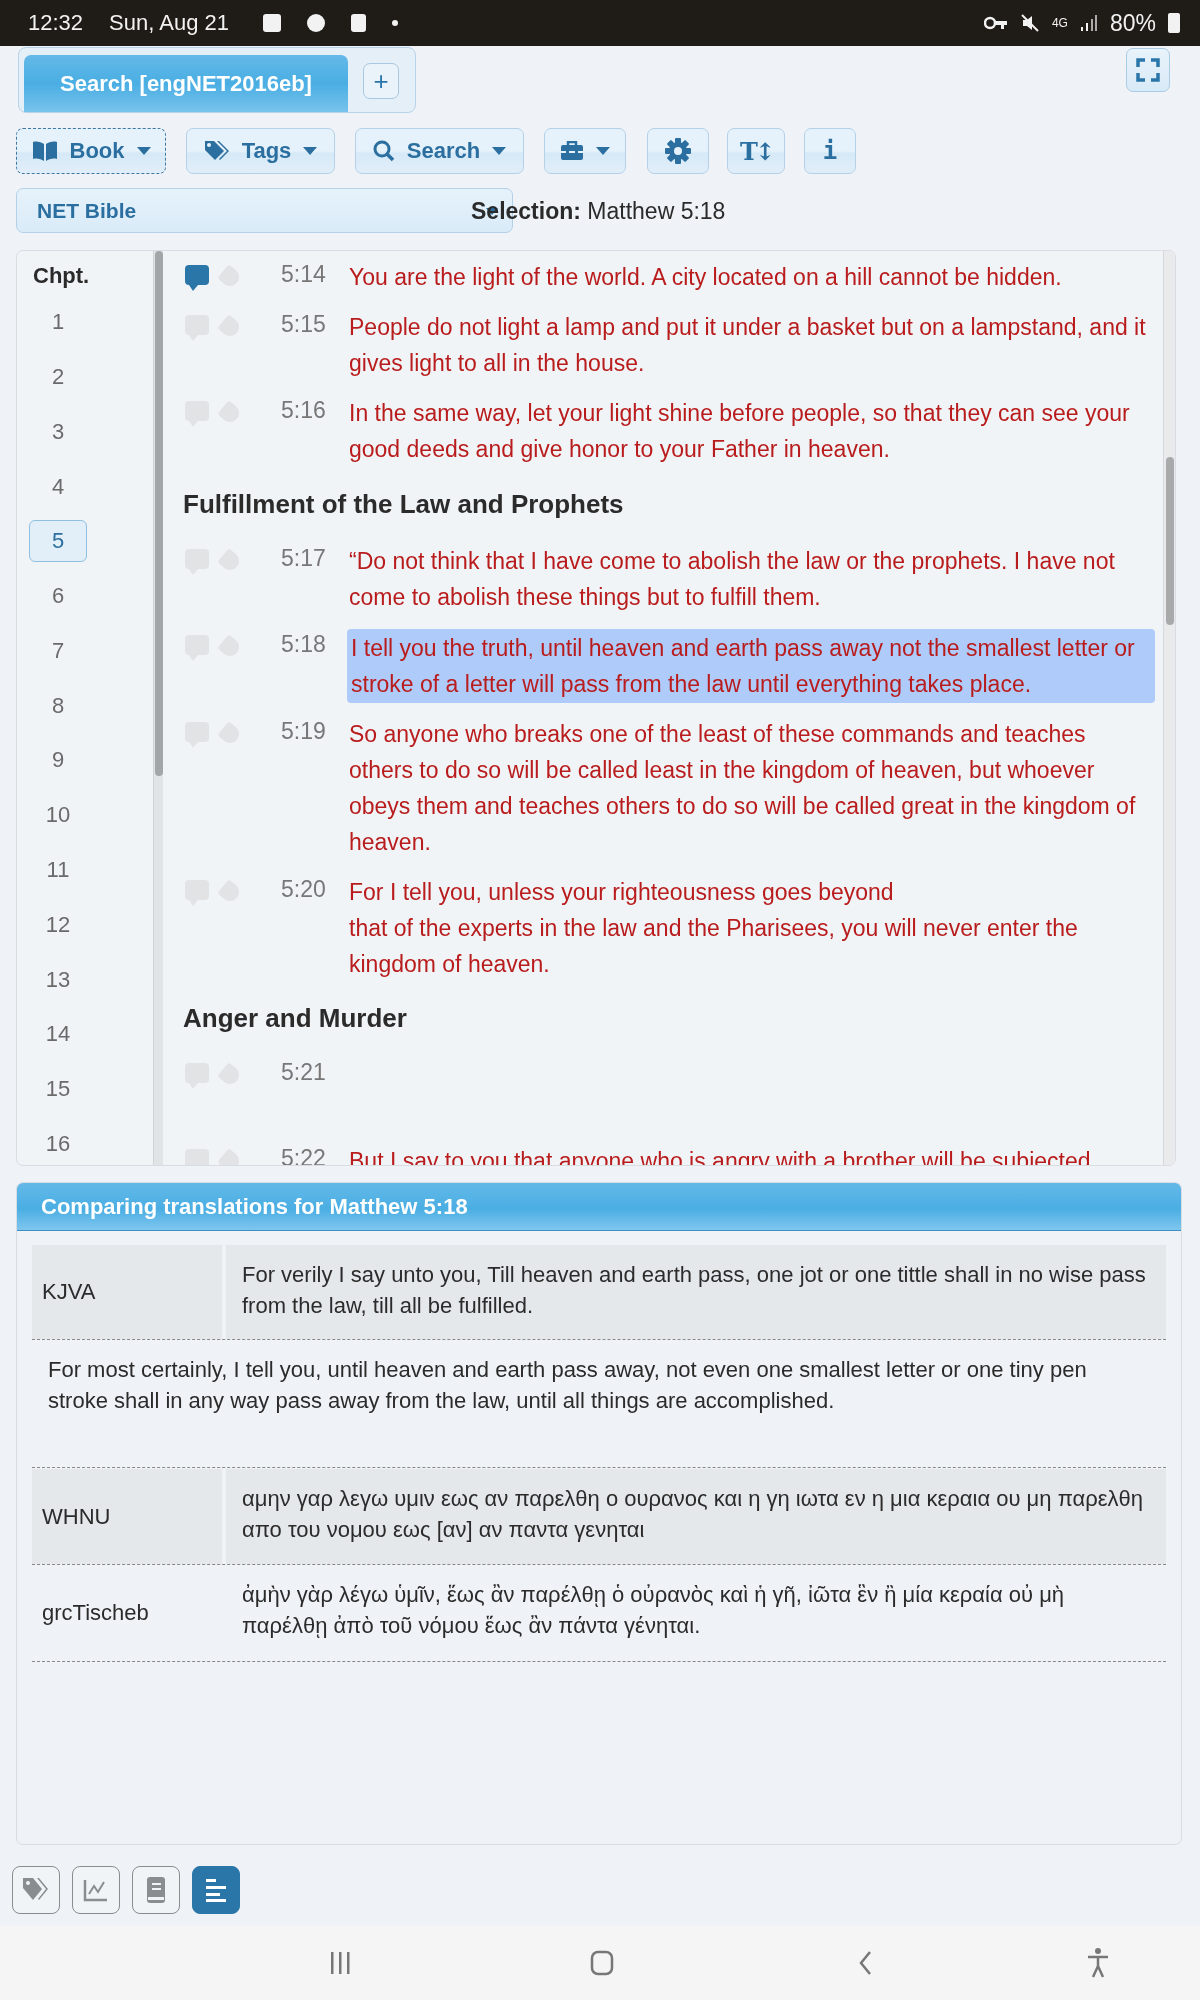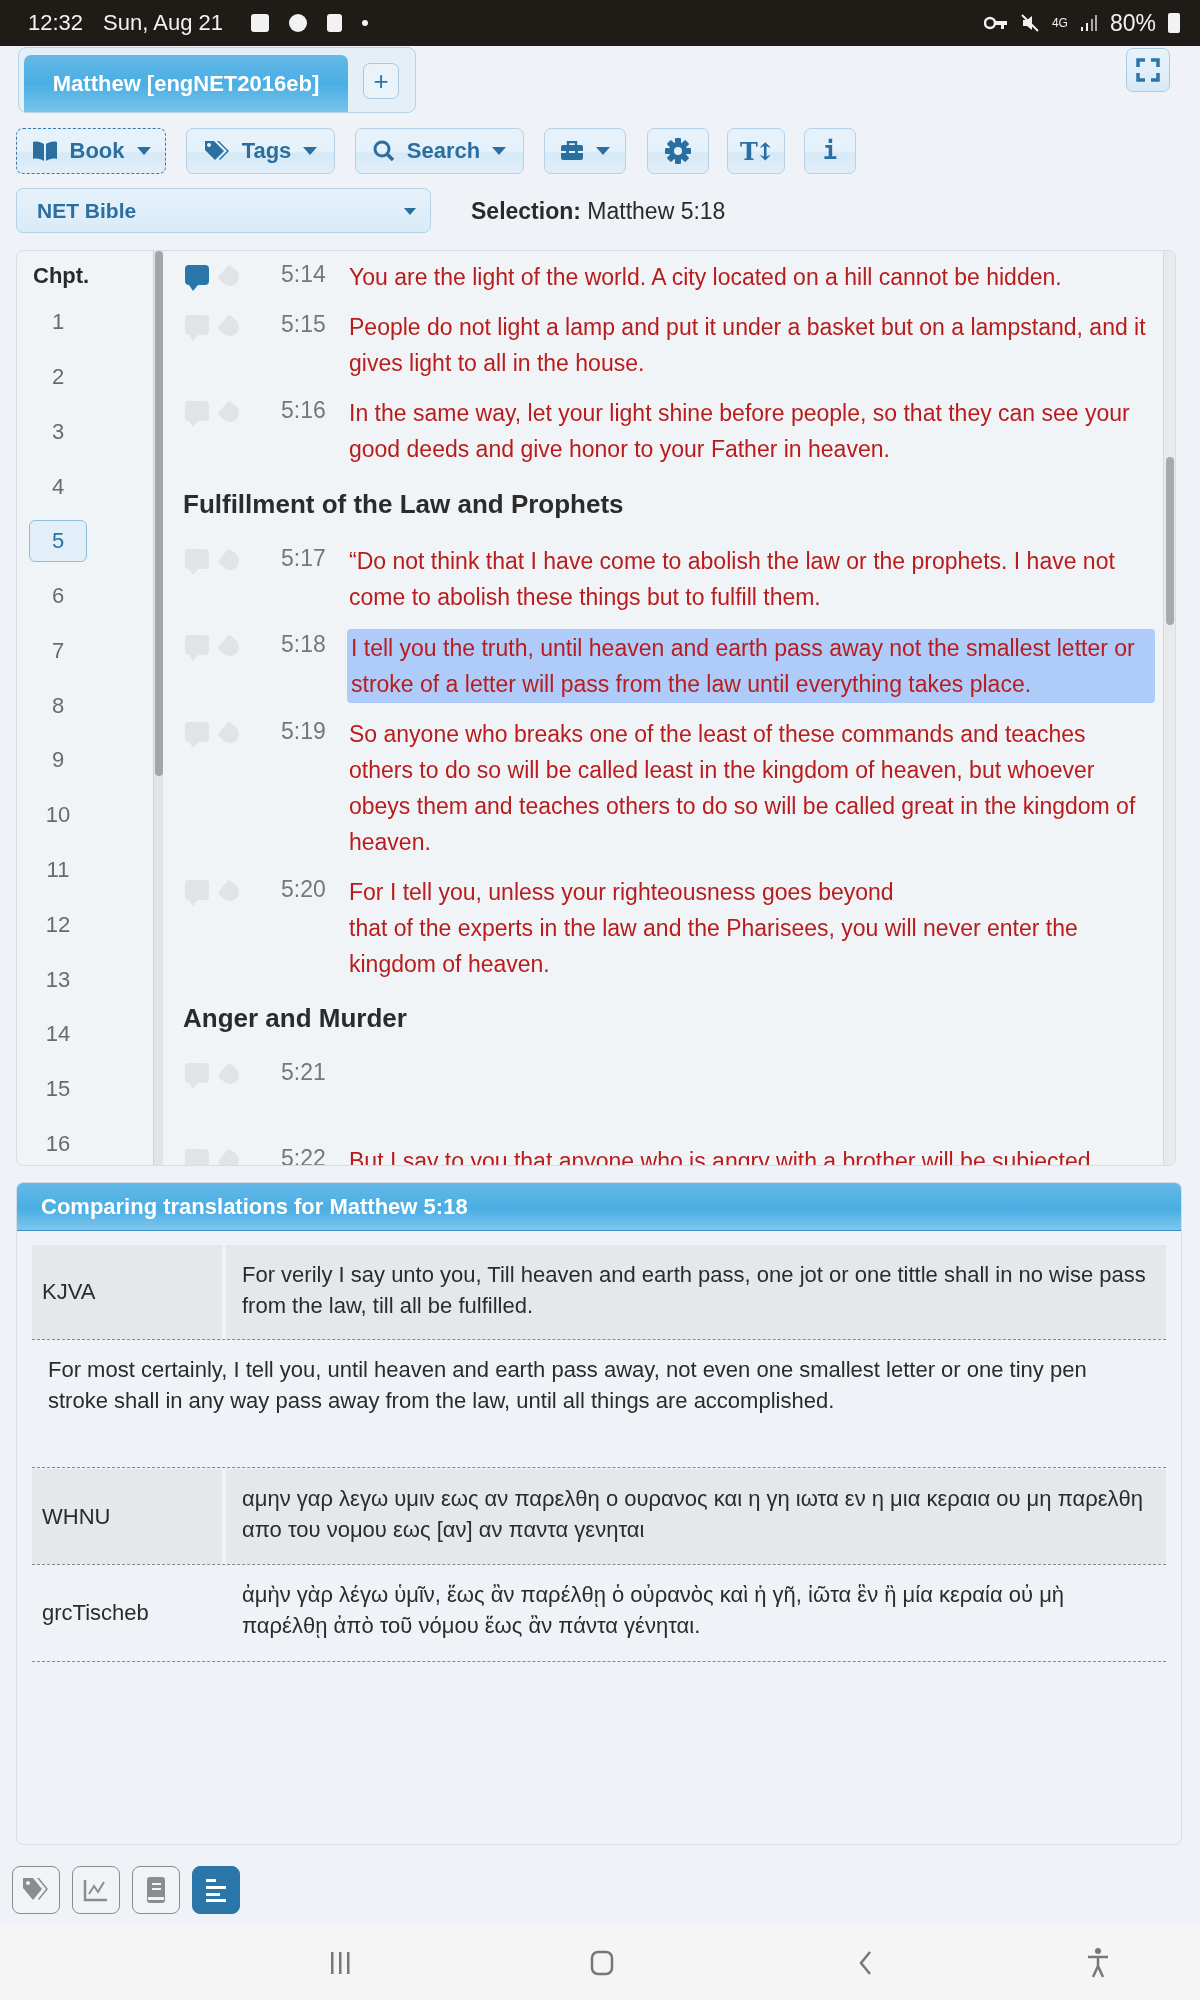--- a/index.html
+++ b/index.html
@@ -1,35 +1,35 @@
 <!DOCTYPE html>
 <html><head>
 <meta charset="utf-8">
 <style>
   * { box-sizing: border-box; margin: 0; padding: 0; }
   html, body { width: 1200px; height: 2000px; overflow: hidden; background: #eff3f7; font-family: "Liberation Sans", "DejaVu Sans", sans-serif; color: #2a2a2a; }
   .statusbar { position: absolute; left: 0; top: 0; width: 1200px; height: 46px; background: #1f1c17; color: #f2f2f2; font-size: 22px; display: flex; align-items: center; padding: 0 20px 0 28px; }
-  .statusbar .left { display: flex; align-items: center; gap: 20px; }
+  .statusbar .left { display: flex; align-items: center; gap: 26px; }
   .statusbar .right { margin-left: auto; display: flex; align-items: center; gap: 12px; }
   .sb-ico { display: inline-block; width: 18px; height: 18px; background: #f2f2f2; border-radius: 3px; }
   .sb-ico.round { border-radius: 50%; }
   .sb-dot { width: 6px; height: 6px; border-radius: 50%; background: #f2f2f2; display: inline-block; }
   .batt { width: 12px; height: 20px; background: #f2f2f2; border-radius: 2px; display: inline-block; }
 
   .tabgroup { position: absolute; left: 18px; top: 47px; width: 398px; height: 66px; border: 1px solid #b8d2e8; border-radius: 8px; background: #e4eff8; }
   .tab-active { position: absolute; left: 5px; top: 7px; width: 324px; height: 57px; border-radius: 7px 7px 0 0; background: linear-gradient(#64b9e8 0%, #4aaee3 50%, #78c3ec 100%); color: #fff; font-weight: bold; font-size: 22px; display: flex; align-items: center; justify-content: center; }
   .tab-add { position: absolute; left: 344px; top: 15px; width: 36px; height: 36px; border: 1px solid #aac8e0; border-radius: 7px; background: #eaf3fa; color: #2b76a9; font-size: 26px; display: flex; align-items: center; justify-content: center; }
   .fullscreen-btn { position: absolute; left: 1126px; top: 48px; width: 44px; height: 44px; border: 1px solid #a9cbe5; border-radius: 7px; background: linear-gradient(#e8f3fb, #d8eaf7); display: flex; align-items: center; justify-content: center; }
 
   .toolbar { position: absolute; left: 16px; top: 128px; height: 46px; }
   .tb-btn { position: absolute; top: 0; height: 46px; border: 1px solid #b4d1e8; border-radius: 7px; background: linear-gradient(#e6f2fb 0%, #e6f2fb 50%, #d6e9f7 55%, #e1eef9 100%); color: #2b6fa0; font-weight: bold; font-size: 22px; display: flex; align-items: center; justify-content: center; gap: 12px; }
   .tb-btn.focused { border: 1px dashed #3d77a2; }
   .caret { width: 0; height: 0; border-left: 7px solid transparent; border-right: 7px solid transparent; border-top: 8px solid #2b6fa0; display: inline-block; }
 
-  .bible-select { position: absolute; left: 16px; top: 188px; width: 415px; height: 45px; border: 1px solid #b4d1e8; border-radius: 7px; background: linear-gradient(#e6f2fb, #d9ebf8); color: #2b6fa0; font-weight: bold; font-size: 21px; display: flex; align-items: center; padding-left: 20px; }
+  .bible-select { position: absolute; left: 16px; top: 188px; width: 497px; height: 45px; border: 1px solid #b4d1e8; border-radius: 7px; background: linear-gradient(#e6f2fb, #d9ebf8); color: #2b6fa0; font-weight: bold; font-size: 21px; display: flex; align-items: center; padding-left: 20px; }
   .bible-select .caret { position: absolute; right: 14px; top: 19px; border-left-width: 6px; border-right-width: 6px; border-top-width: 7px; }
   .selection { position: absolute; left: 471px; top: 198px; font-size: 23px; color: #2a2a2a; }
   .selection b { font-weight: bold; }
 
   .reader { position: absolute; left: 16px; top: 250px; width: 1160px; height: 916px; border: 1px solid #d7dde2; border-radius: 7px; background: #f1f4f7; overflow: hidden; }
   .chapters { position: absolute; left: 0; top: 0; width: 140px; height: 100%; }
   .chpt-head { position: absolute; left: 16px; top: 12px; font-weight: bold; font-size: 22px; color: #2a2a2a; }
   .chpt { position: absolute; left: 12px; width: 58px; height: 42px; display: flex; align-items: center; justify-content: center; font-size: 22px; color: #6a6a6a; border-radius: 6px; }
   .chpt.active { border: 1px solid #8fc0e2; background: #e2eff9; color: #2b6fa0; }
   .chpt-scroll { position: absolute; left: 136px; top: 0; width: 10px; height: 100%; background: #e1e4e7; border-left: 1px solid #cfd4d8; }
@@ -91,21 +91,21 @@
         <rect x="6" y="9" width="2" height="8" fill="#f2f2f2"></rect>
         <rect x="11" y="5" width="2" height="12" fill="#aaa"></rect>
         <rect x="15" y="1" width="2" height="16" fill="#aaa"></rect>
       </svg>
     <span style="font-size:23px">80%</span>
     <span class="batt"></span>
   </div>
 </div>
 
 <div class="tabgroup">
-  <div class="tab-active">Matthew [engNET2016eb]</div>
+  <div class="tab-active">Search [engNET2016eb]</div>
   <div class="tab-add">+</div>
 </div>
 <div class="fullscreen-btn">
   <svg width="24" height="24" viewBox="0 0 24 24">
       <path d="M2 9V2h7M15 2h7v7M22 15v7h-7M9 22H2v-7" fill="none" stroke="#2b76a9" stroke-width="3.5"></path>
     </svg>
 </div>
 
 <div class="toolbar">
   <div class="tb-btn focused" style="left:0;width:150px">

